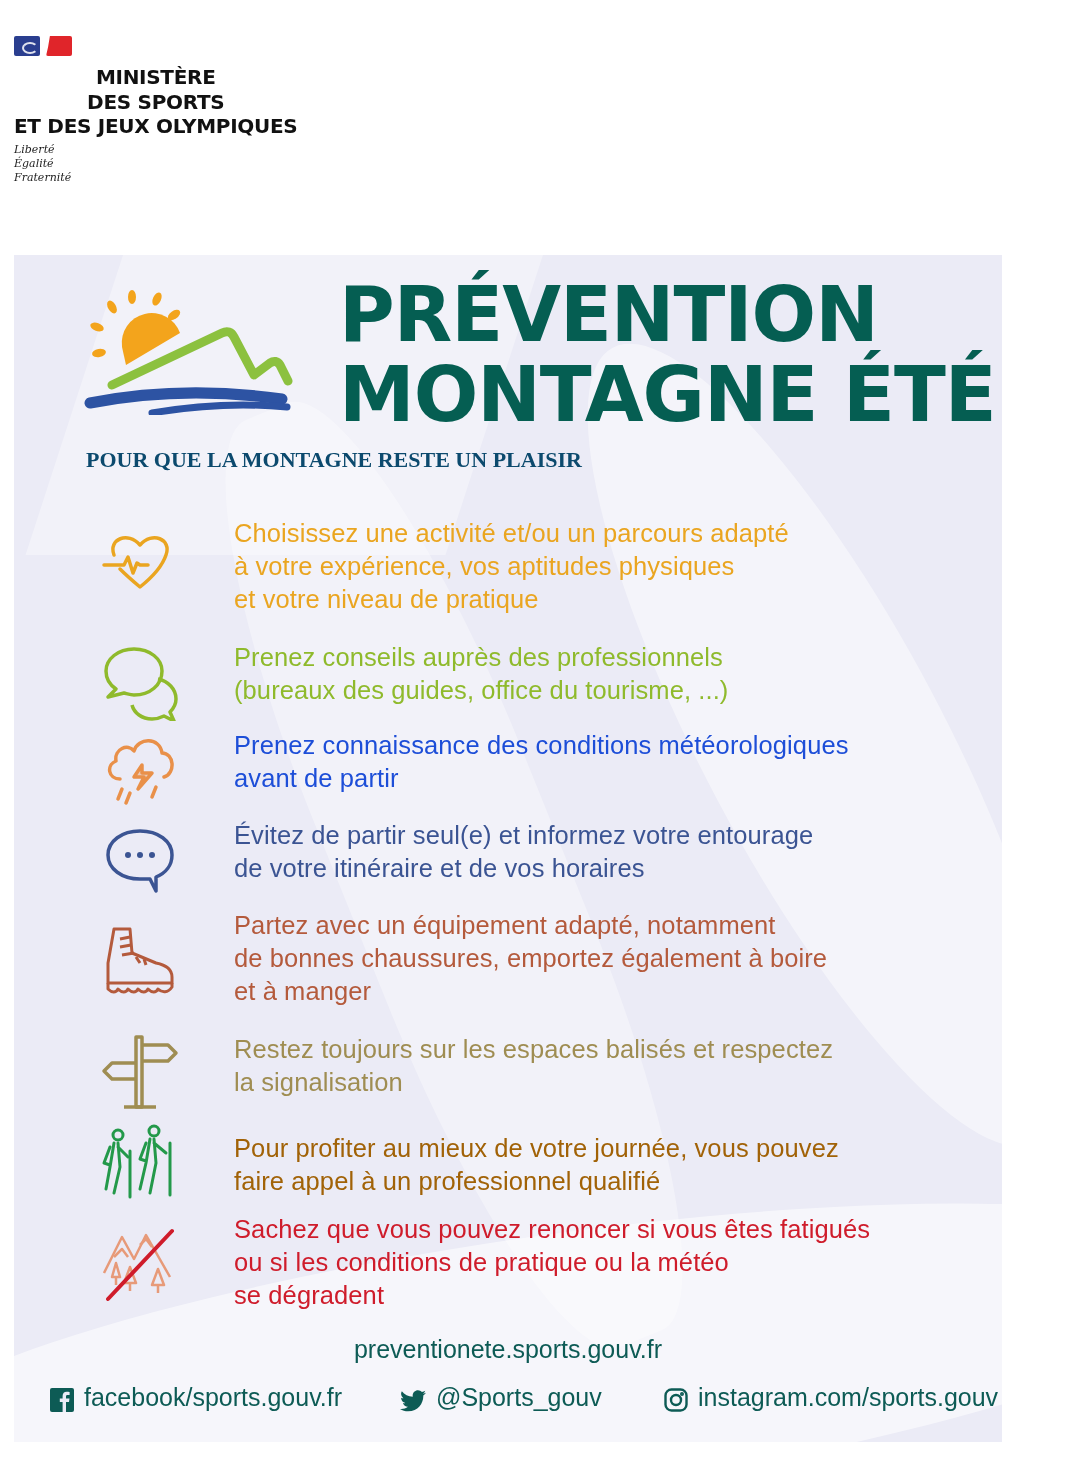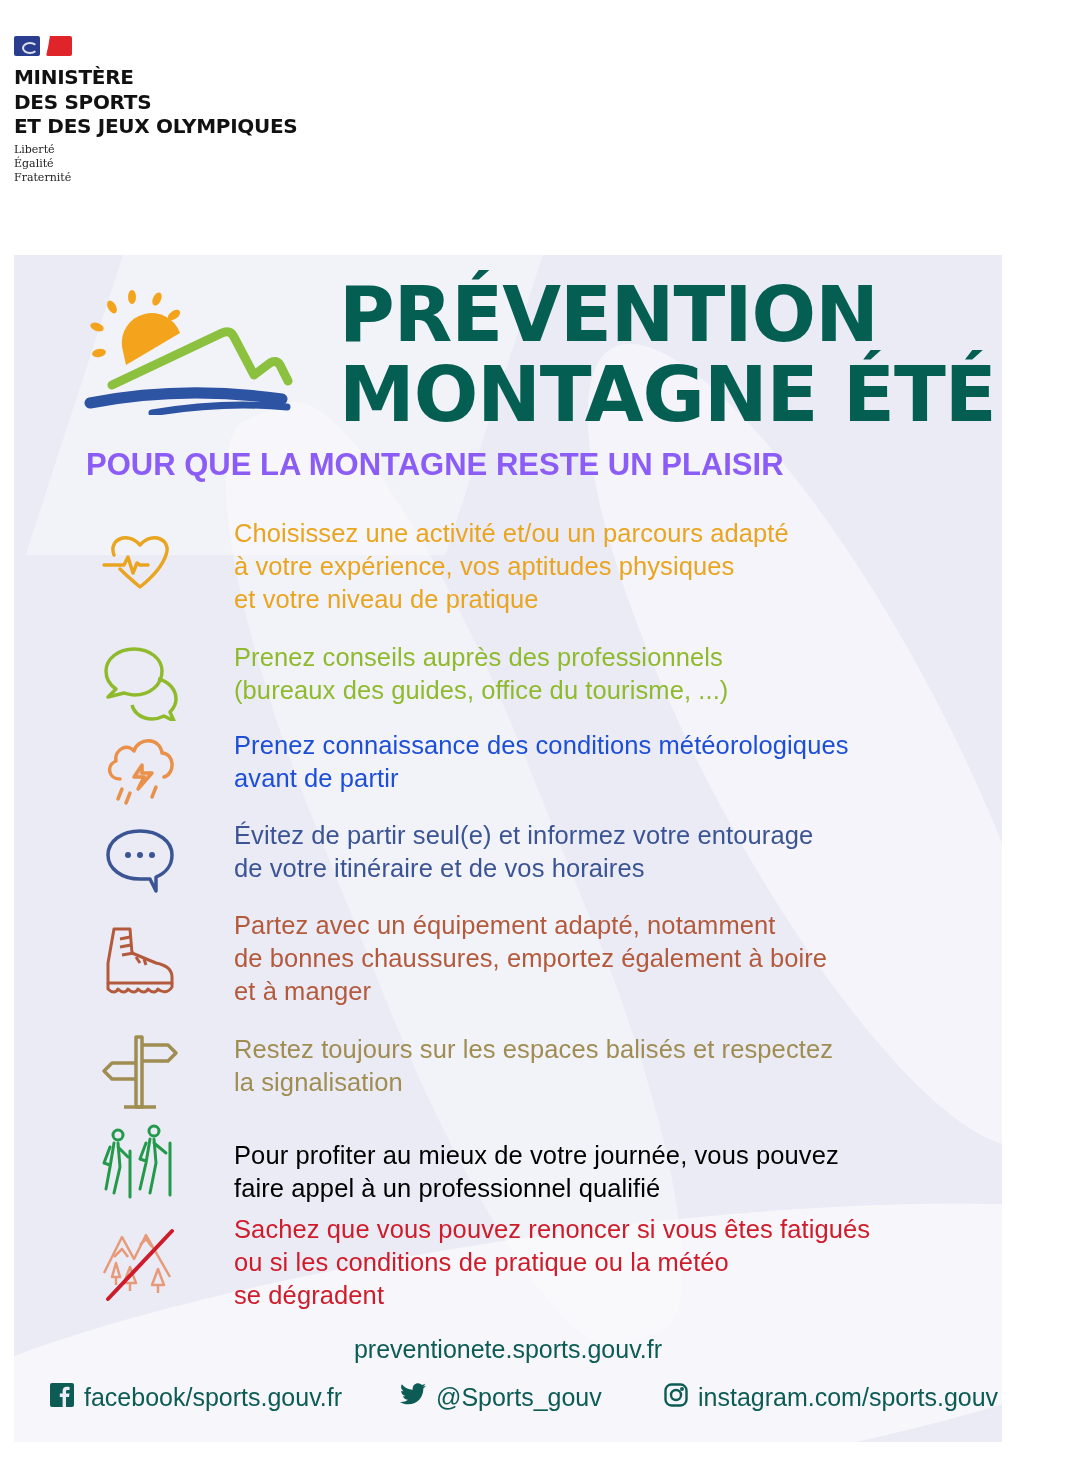--- a/index.html
+++ b/index.html
@@ -4,46 +4,46 @@
 <style>
   html, body { margin:0; padding:0; background:#ffffff; }
   body { width:1080px; height:1458px; position:relative; overflow:hidden; font-family:"DejaVu Sans", sans-serif; }
 
   
   .ministry { position:absolute; left:14px; top:36px; }
   .flag { display:flex; gap:6px; width:60px; height:22px; margin-left:0; }
   .flag .blue { width:26px; height:20px; background:#2a3e8f; border-radius:2px; position:relative; }
   .flag .blue::after { content:""; position:absolute; left:8px; top:6px; width:12px; height:8px; border-radius:50%; border:2px solid #ffffff; border-right-color:transparent; opacity:.85; }
   .flag .red { width:26px; height:20px; background:#e0252a; border-radius:2px; clip-path:polygon(15% 0,100% 0,100% 100%,0 100%,8% 55%); }
-  .min-lines { margin-top:7px; }
+  .min-lines { margin-top:7px;text-align:center; }
   .min-line { font-family:"DejaVu Sans", sans-serif; font-weight:bold; font-size:20px; line-height:24.5px; color:#111111; letter-spacing:-0.3px; }
   .motto { margin-top:4px; }
-  .motto-line { font-family:"DejaVu Serif", serif; font-size:11px; line-height:14px; color:#222; }
+  .motto-line { font-family:"DejaVu Serif", serif; font-style:italic; font-size:11px; line-height:14px; color:#222; }
 
   
   .poster { position:absolute; left:14px; top:255px; width:948px; height:1187px; background:#ebebf6; overflow:hidden;padding-left:40px; }
   .swoosh { position:absolute; background:rgba(255,255,255,0.55); }
   .sw1 { left:-160px; top:980px; width:1400px; height:260px; border-radius:50%; transform:rotate(-8deg); }
   .sw2 { left:690px; top:40px; width:240px; height:900px; border-radius:50%; transform:rotate(-28deg); background:rgba(255,255,255,0.45); }
   .sw3 { left:70px; top:-60px; width:420px; height:360px; transform:skewX(-18deg); background:rgba(255,255,255,0.35); }
   .sw4 { left:330px; top:120px; width:220px; height:1000px; transform:rotate(-22deg); background:rgba(255,255,255,0.35); border-radius:40%; }
 
   .logo { position:absolute; left:68px; top:30px; width:220px; height:130px; }
 
   .title { position:absolute; left:325px; top:20px; font-family:"DejaVu Sans", sans-serif; font-weight:bold; color:#055e52; font-size:76px; line-height:80px; letter-spacing:-1px; }
-  .subtitle { position:absolute; left:72px; top:192px; font-family:Liberation Sans, sans-serif; font-weight:bold; color:#8b5cf6; font-size:31px; letter-spacing:0px; white-space:nowrap; }
+  .subtitle { position:absolute; left:72px; top:192px; font-family:Liberation Serif, serif; font-weight:bold; color:#0c4a6e; font-size:22px; letter-spacing:0px; white-space:nowrap; }
 
   .tips { position:absolute; left:0; top:262px; width:100%; }
   .tip { position:absolute; left:0; width:100%; }
   .tip .icon { position:absolute; left:86px; width:80px; height:80px; }
   .tip .txt { position:absolute; left:220px; font-family:"Liberation Sans", sans-serif; font-size:25.5px; line-height:33px; white-space:pre-line; letter-spacing:0.1px; }
 
   .website { position:absolute; left:0; width:100%; top:1080px; text-align:center; font-family:"Liberation Sans", sans-serif; font-size:25px; color:#0d5b55; }
   .socials { position:absolute; top:1128px; left:36px; width:1000px; height:34px; }
-  .soc { position:absolute; display:flex; align-items:flex-start; gap:10px; font-family:"Liberation Sans", sans-serif; font-size:25px; color:#0d5b55; white-space:nowrap; }
+  .soc { position:absolute; display:flex; align-items:flex-end; gap:10px; font-family:"Liberation Sans", sans-serif; font-size:25px; color:#0d5b55; white-space:nowrap; }
   .soc svg { flex:none; }
 </style>
 </head>
 <body>
 
 <div class="ministry">
   <div class="flag">
     <div class="blue"></div>
     <div class="red"></div>
   </div>
@@ -152,21 +152,21 @@
 
     <div class="tip" style="top:606px">
       <svg class="icon" style="top:0px" viewBox="0 0 80 80" fill="none" stroke="#23994a" stroke-width="3" stroke-linecap="round" stroke-linejoin="round">
         <circle cx="18" cy="12" r="5"></circle>
         <path d="M14 20 L10 44 L6 66 M18 20 L20 44 L14 70 M18 24 L28 34 M10 24 L4 40 L10 42"></path>
         <path d="M30 28 V74"></path>
         <circle cx="54" cy="8" r="5"></circle>
         <path d="M50 16 L46 40 L40 66 M54 16 L56 40 L50 70 M54 20 L66 30 M46 20 L40 36 L46 38"></path>
         <path d="M70 20 V72"></path>
       </svg>
-      <div class="txt" style="top:16px;color:#000000">Pour profiter au mieux de votre journée, vous pouvez
+      <div class="txt" style="top:9px;color:#a16207">Pour profiter au mieux de votre journée, vous pouvez
 faire appel à un professionnel qualifié</div>
     </div>
 
     <div class="tip" style="top:696px">
       <svg class="icon" style="top:10px" viewBox="0 0 80 80" fill="none" stroke-linejoin="round">
         <g stroke="#e79a79" stroke-width="2.5">
           <path d="M4 50 L22 14 L34 36 L46 12 L70 54"></path>
           <path d="M14 34 L22 26 L28 34"></path>
           <path d="M40 22 L46 16 L52 24"></path>
           <path d="M12 54 L16 40 L20 54 Z M24 60 L30 44 L36 60 Z M52 62 L58 46 L64 62 Z"></path>

